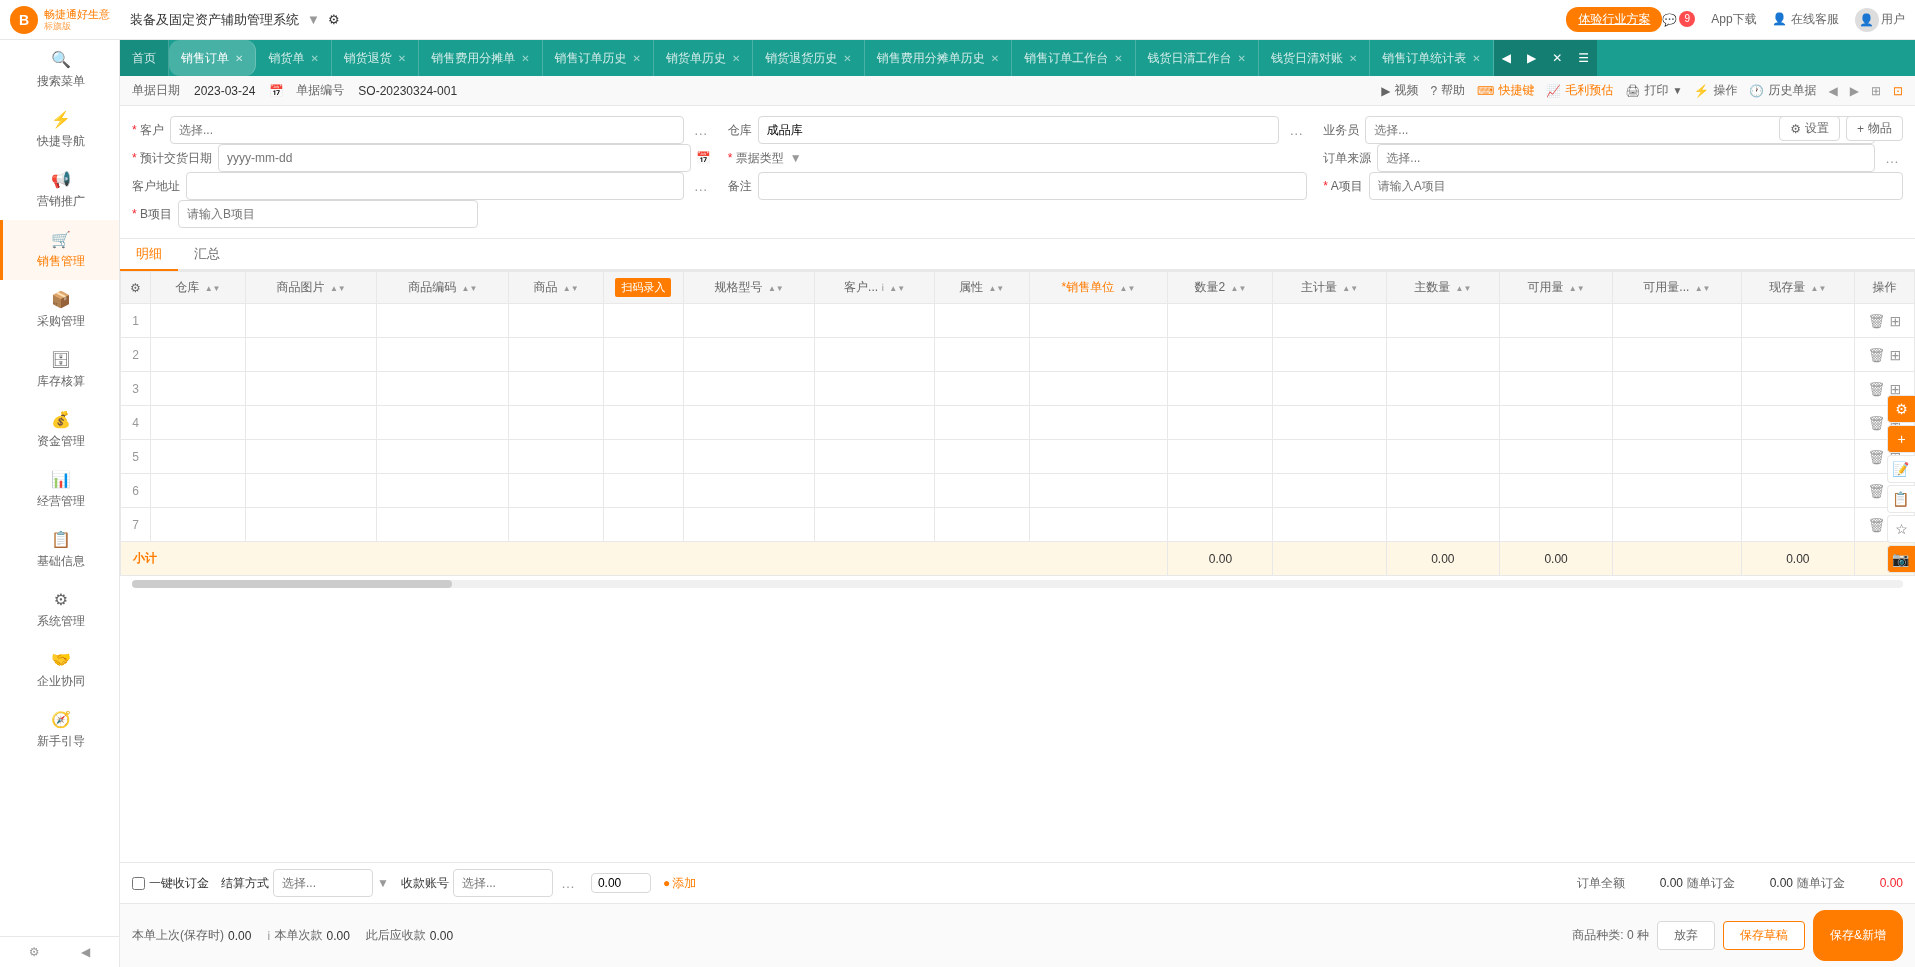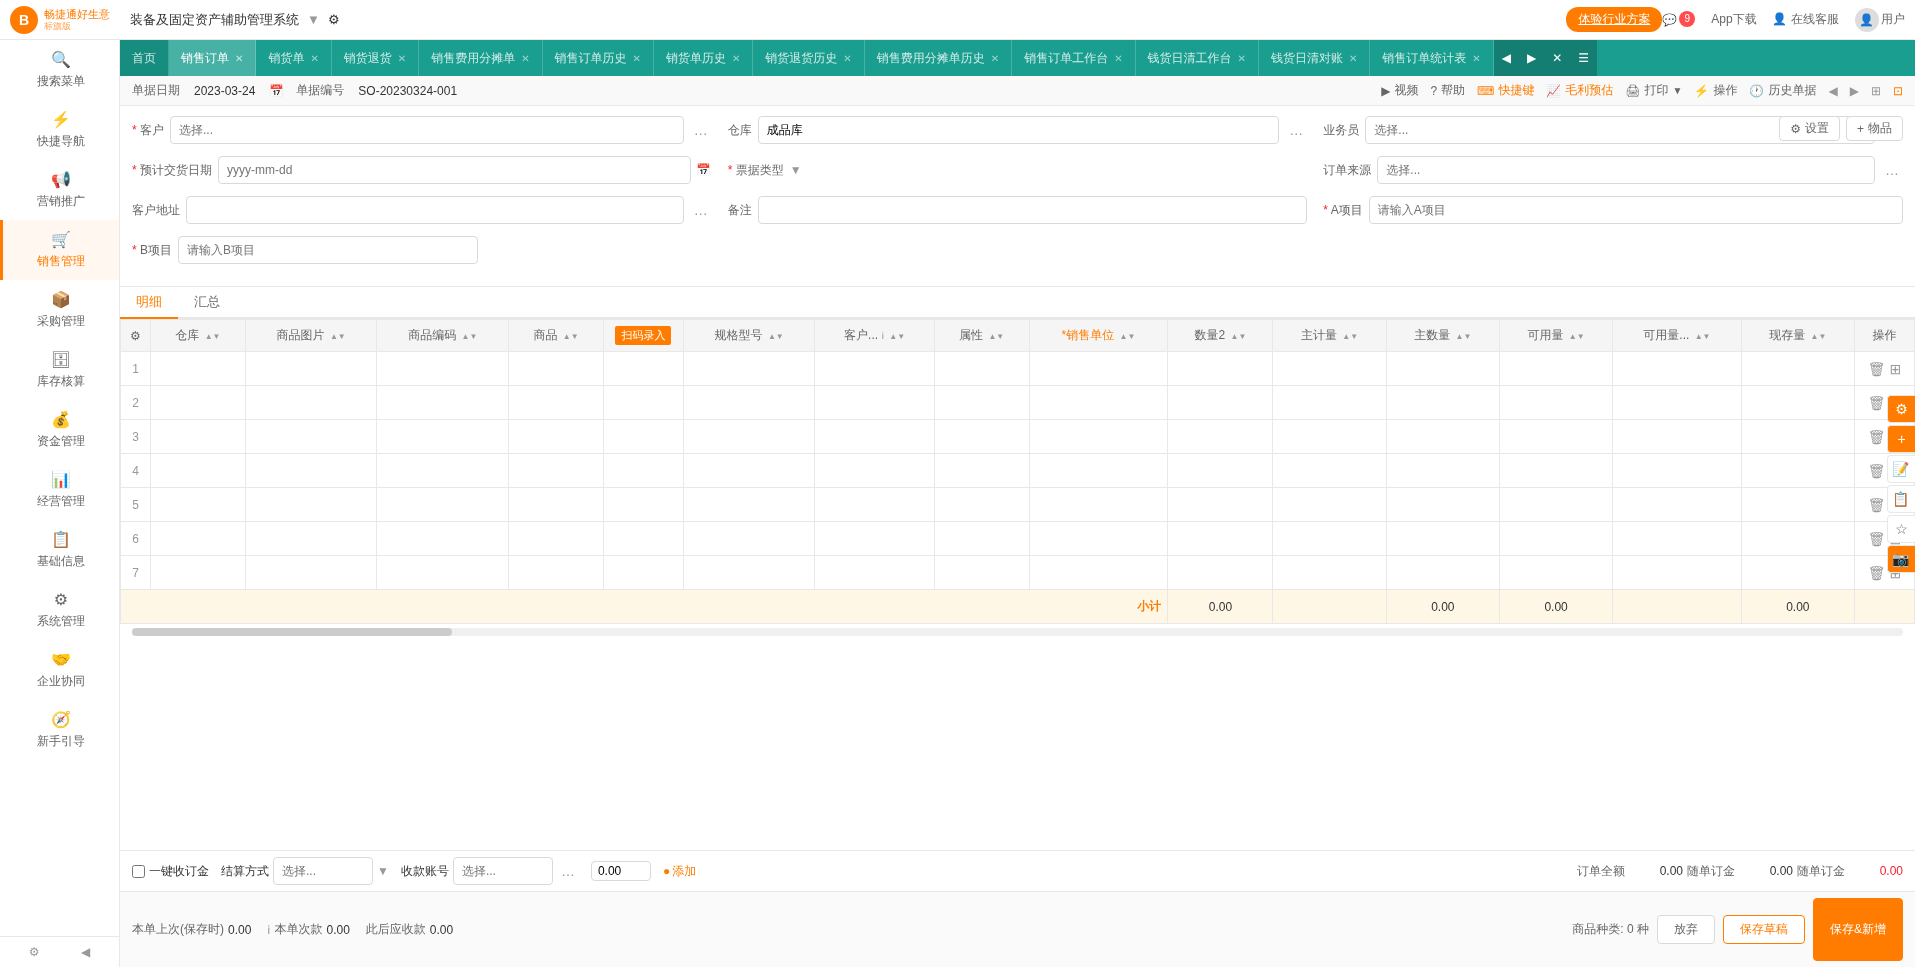--- a/index.html
+++ b/index.html
@@ -126,21 +126,21 @@
       height: 36px;
       display: flex;
       align-items: center;
       color: rgba(255,255,255,0.8);
       cursor: pointer;
       font-size: 12px;
       white-space: nowrap;
       gap: 4px;
       border-right: 1px solid rgba(255,255,255,0.2);
     }
-    .tab-item.active { background: rgba(255,255,255,0.2); color: #fff; }
+    .tab-item.active { background: rgba(255,255,255,0.2); color: #fff; border-radius: 11px; }
     .tab-item.home { background: rgba(0,0,0,0.1); }
     .tab-close { font-size: 10px; opacity: 0.7; margin-left: 2px; }
     .tab-nav-btn {
       background: rgba(0,0,0,0.2);
       border: none;
       color: #fff;
       height: 36px;
       padding: 0 8px;
       cursor: pointer;
       font-size: 12px;
@@ -176,21 +176,21 @@
     
     .form-area {
       padding: 10px 12px;
       background: #fff;
       border-bottom: 1px solid #e8e8e8;
       flex-shrink: 0;
     }
     .form-row {
       display: flex;
       align-items: center;
-      margin-bottom: 12px;
+      margin-bottom: 0;
       gap: 16px;
     }
     .form-item {
       display: flex;
       align-items: center;
       gap: 6px;
       flex: 1;
     }
     .form-label {
       color: #666;
@@ -337,22 +337,22 @@
       color: #ff7c00;
       border-radius: 4px;
       padding: 5px 16px;
       cursor: pointer;
       font-size: 12px;
     }
     .btn-primary-filled {
       border: 1px solid #ff7c00;
       background: #ff7c00;
       color: #fff;
-      border-radius: 4px;
-      padding: 22px 16px;
+      border-radius: 12px;
+      padding: 16px 16px;
       cursor: pointer;
       font-size: 12px;
     }
     .sku-count { font-size: 12px; color: #666; }
     
     
     .right-icons {
       position: fixed;
       right: 0;
       top: 50%;
@@ -917,21 +917,21 @@
     <td>
       <div class="action-btns">
         <span class="action-btn">🗑</span>
         <span class="action-btn">⊞</span>
       </div>
     </td>
   </tr>
             </tbody>
           <tfoot>
             <tr class="subtotal-row">
-              <td colspan="10" style="text-align:right;padding-left:12px;">
+              <td colspan="10" style="text-align:left;padding-left:12px;">
                 <span class="subtotal-label">小计</span>
               </td>
               <td class="subtotal-value">0.00</td>
               <td></td>
               <td class="subtotal-value">0.00</td>
               <td class="subtotal-value">0.00</td>
               <td></td>
               <td class="subtotal-value">0.00</td>
               <td></td>
             </tr>

